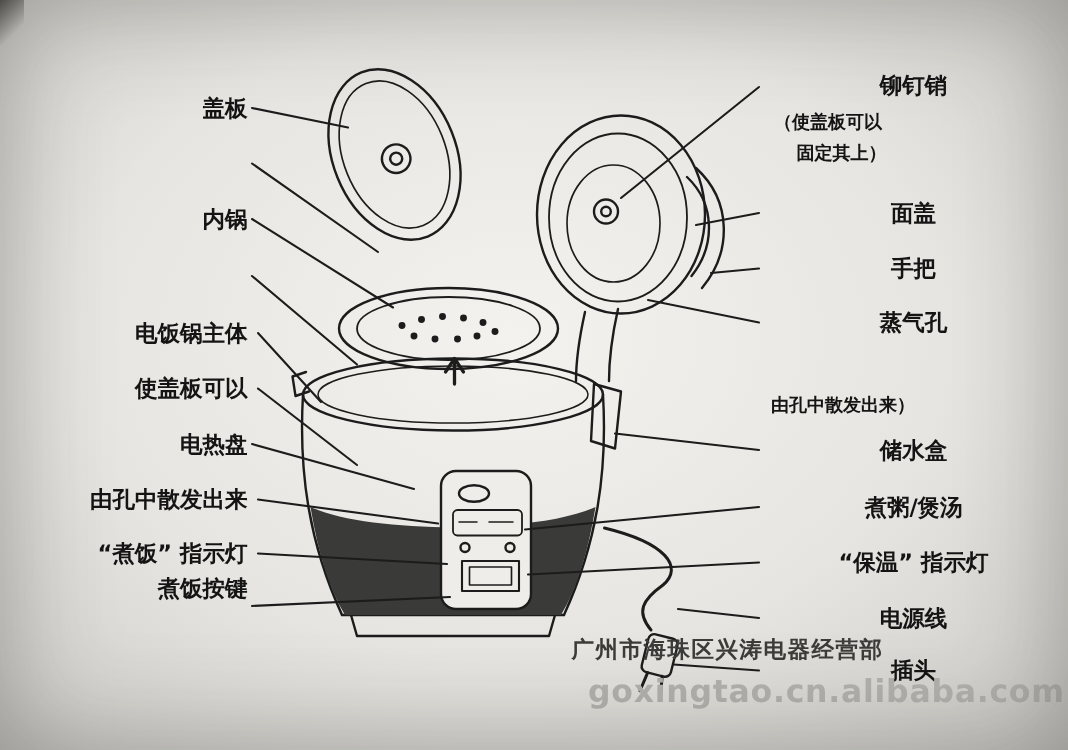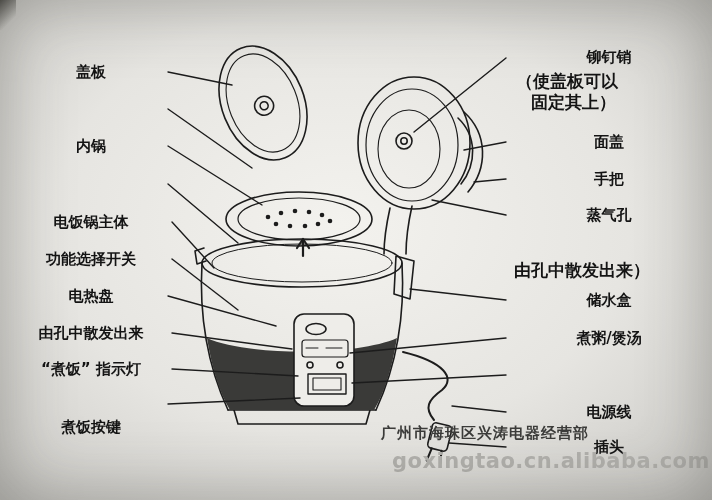--- a/index.html
+++ b/index.html
@@ -22,25 +22,25 @@
   }
   svg.art { position: absolute; left: 0; top: 0; }
   .lbl {
     position: absolute;
     font-size: 15px;
     font-weight: bold;
     color: #141414;
     white-space: nowrap;
     line-height: 18px;
   }
-  .lbl.left  { left: 17px;  width: 148px; text-align: center; }
+  .lbl.left  { left: 17px;  width: 148px; text-align: right; }
   .lbl.right { left: 510px; width: 198px; text-align: center; }
   .note {
     position: absolute;
-    font-size: 17px;
+    font-size: 12px;
     font-weight: bold;
     color: #141414;
     white-space: nowrap;
     line-height: 18px;
   }
   .footer-company {
     position: absolute; left: 381px; top: 424px;
     font-size: 15px; font-weight: bold;
     color: #3c3c3a; letter-spacing: 1px; white-space: nowrap; text-align: right;
   }
@@ -160,38 +160,39 @@
       <line x1="506" y1="338" x2="350" y2="353"></line>
       <line x1="506" y1="375" x2="352" y2="383"></line>
       <line x1="506" y1="412" x2="452" y2="406"></line>
       <line x1="506" y1="447" x2="449" y2="443"></line>
     </g>
   </svg>
 
   <div class="lbl left" style="top:63px">盖板</div>
   <div class="lbl left" style="top:137px">内锅</div>
   <div class="lbl left" style="top:213px">电饭锅主体</div>
-  <div class="lbl left" style="top:250px">功能选择开关</div>
+  <div class="lbl left" style="top:250px">使盖板可以</div>
   <div class="lbl left" style="top:287px">电热盘</div>
   <div class="lbl left" style="top:324px">由孔中散发出来</div>
   <div class="lbl left" style="top:360px">“煮饭” 指示灯</div>
-  <div class="lbl left" style="top:418px">煮饭按键</div>
+  <div class="lbl left" style="top:383px">煮饭按键</div>
 
   <div class="lbl right" style="top:48px">铆钉销</div>
   <div class="note" style="top:72px; left:516px">（使盖板可以</div>
   <div class="note" style="top:93px; left:531px">固定其上）</div>
 
   <div class="lbl right" style="top:133px">面盖</div>
   <div class="lbl right" style="top:170px">手把</div>
 
   <div class="lbl right" style="top:206px">蒸气孔</div>
   <div class="note" style="top:261px; left:514px">由孔中散发出来）</div>
 
   <div class="lbl right" style="top:291px">储水盒</div>
   <div class="lbl right" style="top:329px">煮粥/煲汤</div>
+  <div class="lbl right" style="top:366px">“保温” 指示灯</div>
   <div class="lbl right" style="top:403px">电源线</div>
   <div class="lbl right" style="top:438px">插头</div>
 
   <div class="footer-company">广州市海珠区兴涛电器经营部</div>
   <div class="footer-watermark">goxingtao.cn.alibaba.com</div>
 
   <div class="corner-mark"></div>
   <div class="vignette"></div>
 </div>
 

